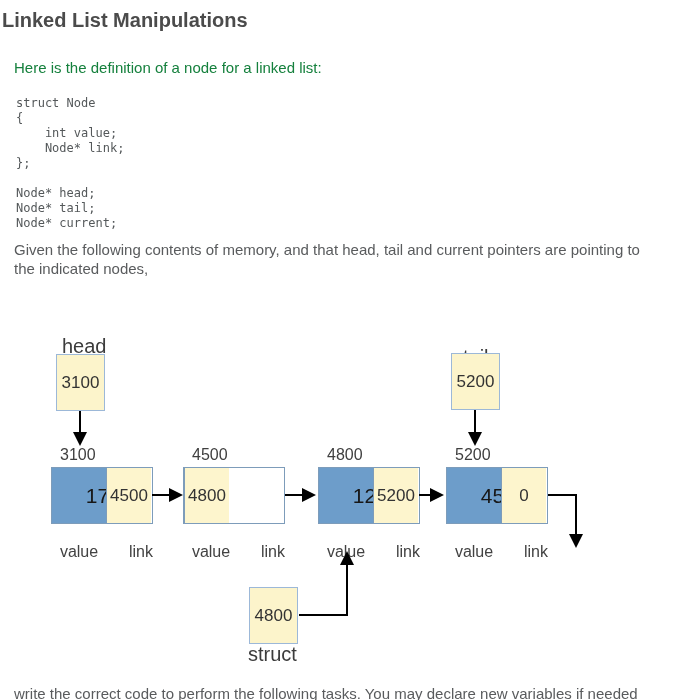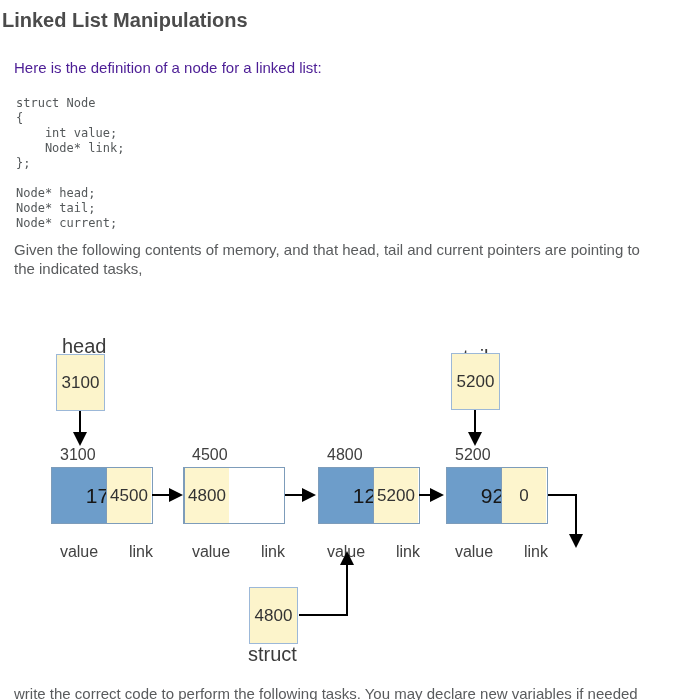--- a/index.html
+++ b/index.html
@@ -9,21 +9,21 @@
     overflow: hidden;
     font-family: "Liberation Sans", sans-serif;
   }
   h1.title {
     margin: 8px 0 0 2px;
     font-size: 20px; line-height: 24px;
     font-weight: bold; color: #4b4b4b;
   }
   .intro {
     margin: 26px 0 12px 14px;
-    font-size: 15px; line-height: 19px; color: #4c1d95;
+    font-size: 15px; line-height: 19px; color: #15803d;
   }
   pre.code {
     margin: 19px 0 0 16px;
     font-family: "DejaVu Sans Mono", "Liberation Mono", monospace;
     font-size: 12px; line-height: 15px; color: #54585a;
     white-space: pre;
   }
   .memory-par {
     margin: 9px 0 0 14px;
     font-size: 15px; line-height: 19px; color: #595b5d;
@@ -113,21 +113,21 @@
 {
     int value;
     Node* link;
 };
 
 Node* head;
 Node* tail;
 Node* current;</pre>
 
 <div class="memory-par">Given the following contents of memory, and that head, tail and current pointers are pointing to
-the indicated tasks,</div>
+the indicated nodes,</div>
 
 <div class="diagram">
 
   <div class="plabel" style="left:62px; top:5px;">head</div>
   <div class="pbox" style="left:56px; top:24px;">
     <span>3100</span>
   </div>
   <div>
     <div class="line" style="left:79px; top:81px; width:2px; height:21px;"></div>
     <div class="ah ah-down" style="left:73px; top:102px;"></div>
@@ -188,21 +188,21 @@
   </div>
 
   <div>
     <div class="line" style="left:419px; top:164px; width:13px; height:2px;"></div>
     <div class="ah ah-right" style="left:430px; top:158px;"></div>
   </div>
 
   <div class="node" style="left:446px;">
     <div class="node-addr">5200</div>
     <div class="node-cells">
-      <div class="cell value-cell">92</div>
+      <div class="cell value-cell">45</div>
       <div class="cell link-cell">0</div>
     </div>
     <div class="node-labels">
       <span class="lbl-value">value</span>
       <span class="lbl-link">link</span>
     </div>
   </div>
 
   <div>
     <div class="line" style="left:548px; top:164px; width:29px; height:2px;"></div>

